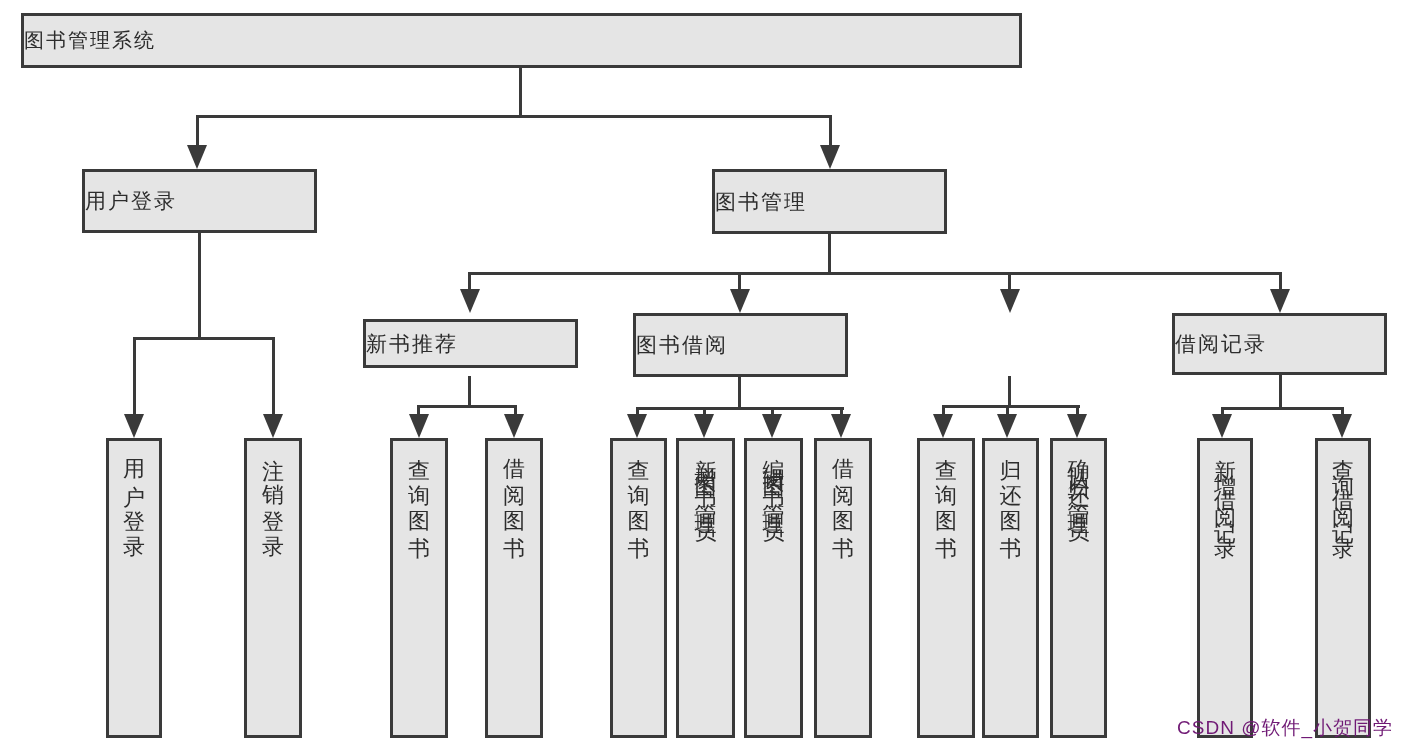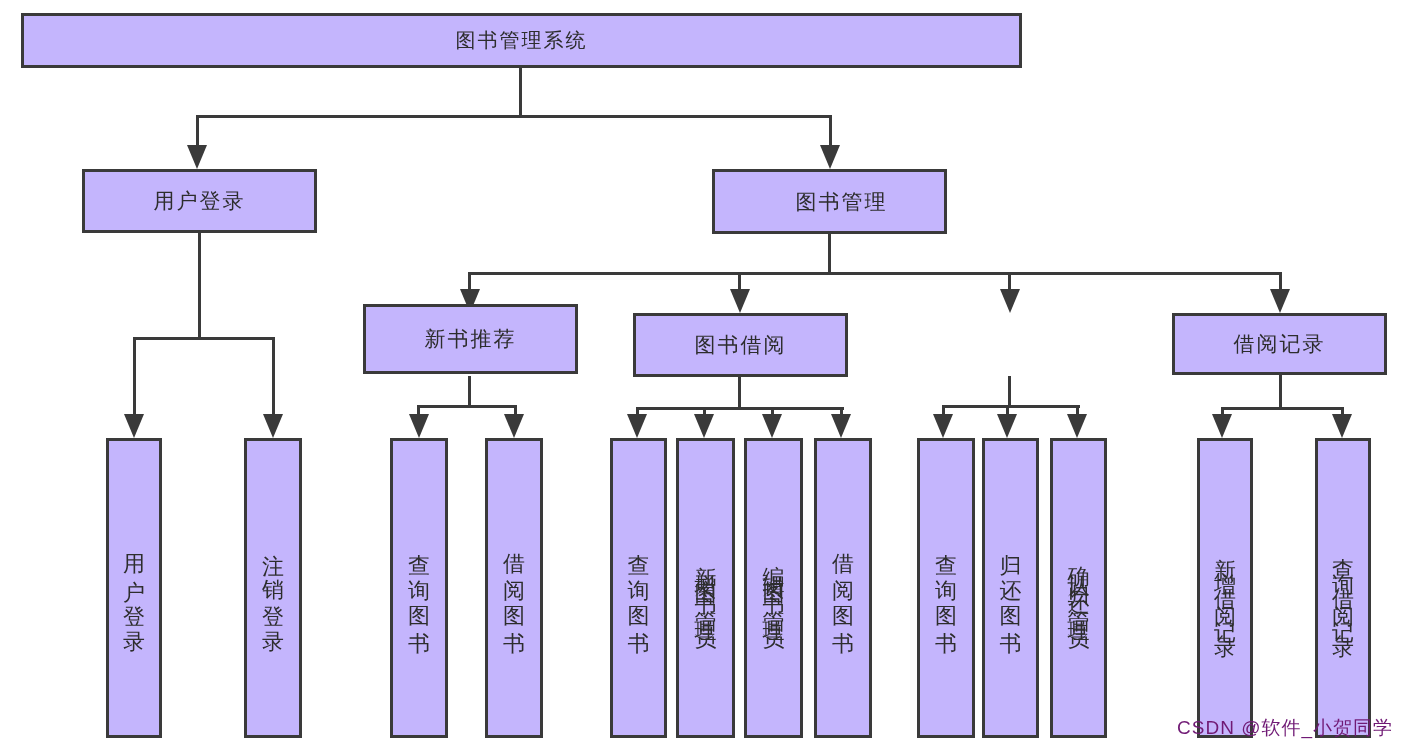--- a/index.html
+++ b/index.html
@@ -1,22 +1,22 @@
 <!DOCTYPE html>
 <html><head>
 <meta charset="utf-8">
 <style>
   html,body{margin:0;padding:0;background:#ffffff;}
   .canvas{
     position:relative;width:1405px;height:747px;background:#ffffff;
     font-family:"Liberation Sans", sans-serif;color:#2d2d2d;overflow:hidden;
   }
   .box{
-    position:absolute;box-sizing:border-box;border:3px solid #3a3a3a;background:#c4b5fd;
-    display:flex;align-items:center;justify-content:center;
+    position:absolute;box-sizing:border-box;border:3px solid #3a3a3a;background:#e5e5e5;
+    display:flex;align-items:center;justify-content:flex-start;
     font-size:21px;letter-spacing:2px;color:#2d2d2d;white-space:nowrap;
   }
   .rootbox{font-size:20px;}
   .vbox{
     writing-mode:vertical-rl;text-orientation:mixed;
     font-size:22px;letter-spacing:0;white-space:normal;
   }
   .vbox span{display:block;}
   .sp4{letter-spacing:26px;}
   .sp6{letter-spacing:16px;}
@@ -45,21 +45,21 @@
   <div class="vline" style="left:519px;top:68px;height:47px;"></div>
   <div class="hline" style="left:196px;top:115px;width:636px;"></div>
   <div class="vline" style="left:196px;top:115px;height:33px;"></div>
   <div class="vline" style="left:829px;top:115px;height:33px;"></div>
   <div class="arrow" style="left:187px;top:145px;"></div>
   <div class="arrow" style="left:820px;top:145px;"></div>
 
   <div class="box" style="left:82px;top:169px;width:235px;height:64px;">
     <span>用户登录</span>
   </div>
-  <div class="box" style="left:712px;top:169px;width:235px;height:65px;padding-left:24px;">
+  <div class="box" style="left:712px;top:169px;width:235px;height:65px;">
     <span>图书管理</span>
   </div>
 
   <div class="vline" style="left:198px;top:233px;height:104px;"></div>
   <div class="hline" style="left:133px;top:337px;width:142px;"></div>
   <div class="vline" style="left:133px;top:337px;height:78px;"></div>
   <div class="vline" style="left:272px;top:337px;height:78px;"></div>
   <div class="arrow" style="left:124px;top:414px;"></div>
   <div class="arrow" style="left:263px;top:414px;"></div>
 
@@ -67,21 +67,21 @@
   <div class="hline" style="left:468px;top:272px;width:814px;"></div>
   <div class="vline" style="left:468px;top:272px;height:20px;"></div>
   <div class="vline" style="left:738px;top:272px;height:20px;"></div>
   <div class="vline" style="left:1008px;top:272px;height:20px;"></div>
   <div class="vline" style="left:1279px;top:272px;height:20px;"></div>
   <div class="arrow" style="left:460px;top:289px;"></div>
   <div class="arrow" style="left:730px;top:289px;"></div>
   <div class="arrow" style="left:1000px;top:289px;"></div>
   <div class="arrow" style="left:1270px;top:289px;"></div>
 
-  <div class="box" style="left:363px;top:304px;width:215px;height:70px;">
+  <div class="box" style="left:363px;top:319px;width:215px;height:49px;">
     <span>新书推荐</span>
   </div>
   <div class="box" style="left:633px;top:313px;width:215px;height:64px;">
     <span>图书借阅</span>
   </div>
   <div class="box" style="left:1172px;top:313px;width:215px;height:62px;">
     <span>借阅记录</span>
   </div>
 
   <div class="vline" style="left:468px;top:376px;height:29px;"></div>

